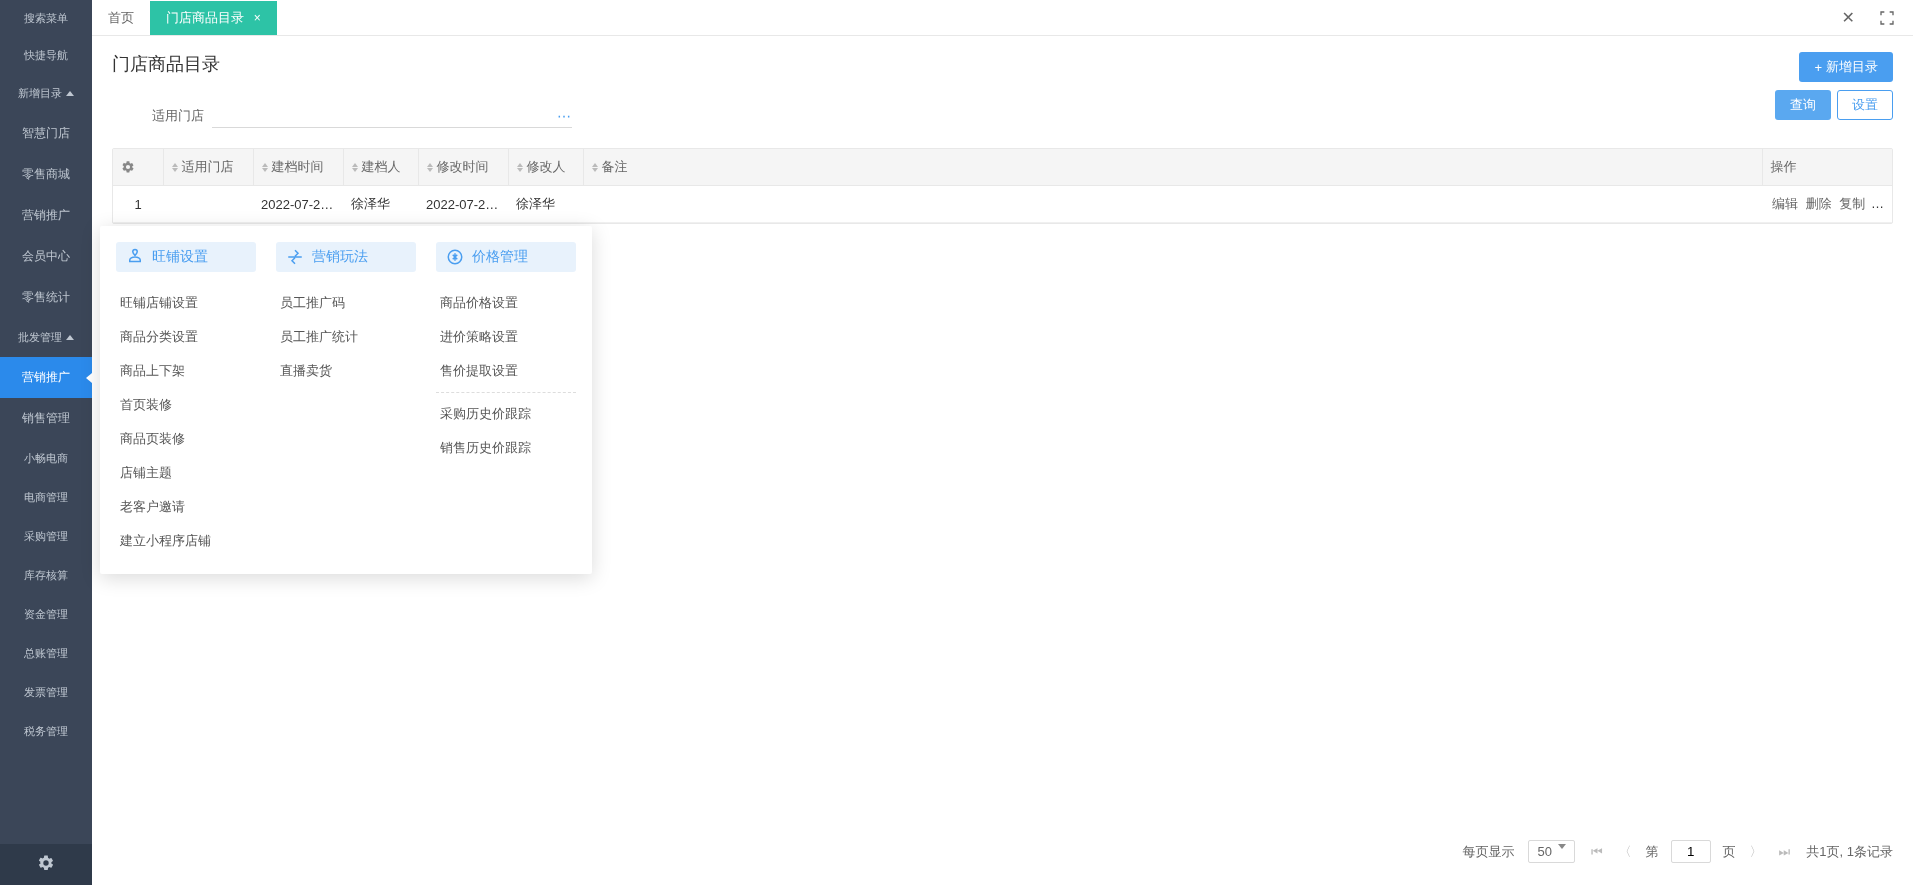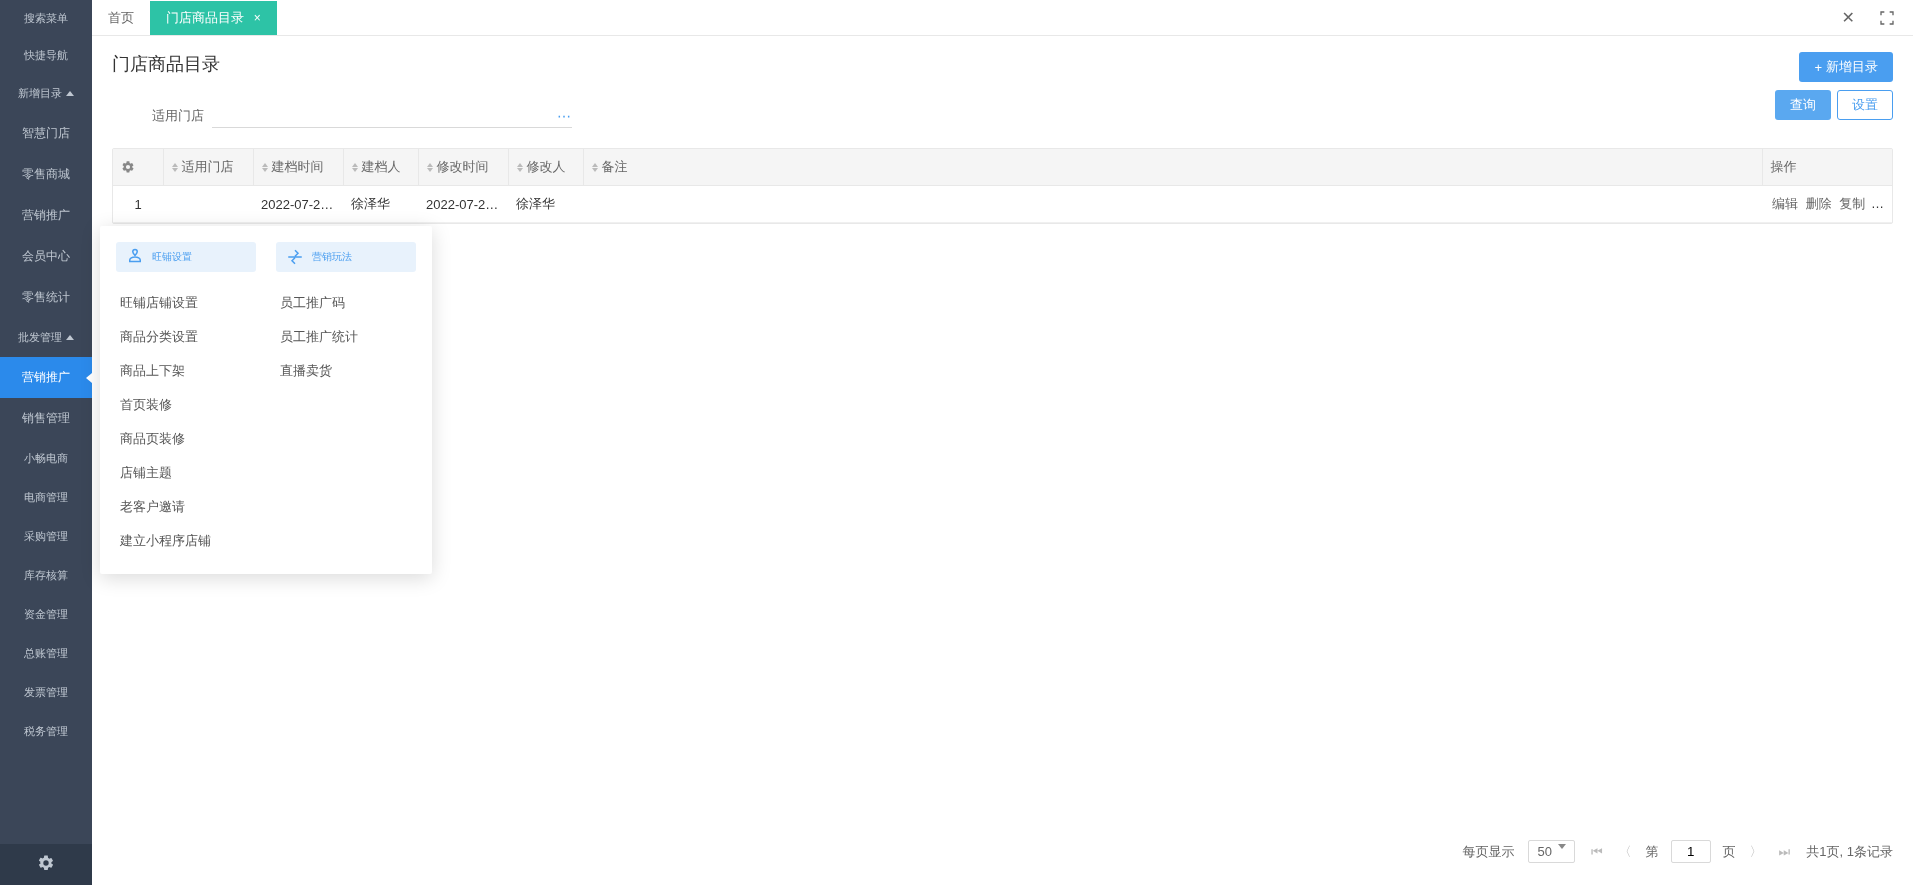--- a/index.html
+++ b/index.html
@@ -55,21 +55,21 @@
     .sort-up { border-bottom: 4px solid #bbb; margin-bottom: 1px; }
     .sort-down { border-top: 4px solid #bbb; }
     .gear-th { text-align: center; }
     .op-cell { text-align: right; padding-right: 16px; }
     .op-link { color: #666; margin: 0 2px; cursor: pointer; }
     .op-th { text-align: center; }
     
     
     .popover { position: absolute; left: 100px; top: 226px; background: #fff; box-shadow: 0 4px 20px rgba(0,0,0,0.15); border-radius: 2px; padding: 16px; z-index: 100; display: flex; gap: 20px; }
     .popover-col { width: 140px; }
-    .popover-header { background: #e8f2fc; color: #4a9ef0; padding: 6px 10px; border-radius: 3px; margin-bottom: 14px; display: flex; align-items: center; gap: 8px; font-size: 10px; }
+    .popover-header { background: #e8f2fc; color: #4a9ef0; padding: 6px 10px; border-radius: 3px; margin-bottom: 14px; display: flex; align-items: center; gap: 8px; font-size: 14px; }
     .popover-item { padding: 8px 4px; cursor: pointer; font-size: 13px; color: #555; }
     .popover-divider { border-top: 1px dashed #ddd; margin: 4px 0; }
     .header-icon { width: 18px; height: 18px; display: inline-block; }
     
     
     .pagination { display: flex; align-items: center; justify-content: flex-end; gap: 14px; padding: 12px 0; font-size: 13px; color: #666; margin-top: auto; }
     .page-select { border: 1px solid #d9d9d9; padding: 3px 8px; border-radius: 2px; display: inline-flex; align-items: flex-start; gap: 6px; cursor: pointer; }
     .page-nav { display: flex; align-items: center; gap: 12px; }
     .page-btn { color: #bbb; cursor: pointer; font-size: 13px; padding: 2px; }
     .page-input { width: 40px; border: 1px solid #d9d9d9; padding: 3px 6px; text-align: center; border-radius: 2px; }
@@ -269,13 +269,28 @@
     <div class="popover-header">
       <svg class="header-icon" viewBox="0 0 24 24" fill="none" stroke="#4a9ef0" stroke-width="2">
           <path d="M3 12h18M12 3l4 4-4 4M12 21l-4-4 4-4"></path>
         </svg>
       <span>营销玩法</span>
     </div>
     <div class="popover-item">员工推广码</div>
     <div class="popover-item">员工推广统计</div>
     <div class="popover-item">直播卖货</div>
   </div>
+  <div class="popover-col">
+    <div class="popover-header">
+      <svg class="header-icon" viewBox="0 0 24 24" fill="none" stroke="#4a9ef0" stroke-width="2">
+          <circle cx="12" cy="12" r="9"></circle>
+          <path d="M9 9l6 6M15 9l-6 6M12 7v10"></path>
+        </svg>
+      <span>价格管理</span>
+    </div>
+    <div class="popover-item">商品价格设置</div>
+    <div class="popover-item">进价策略设置</div>
+    <div class="popover-item">售价提取设置</div>
+    <div class="popover-divider"></div>
+    <div class="popover-item">采购历史价跟踪</div>
+    <div class="popover-item">销售历史价跟踪</div>
+  </div>
 </div>
 
 </body></html>

